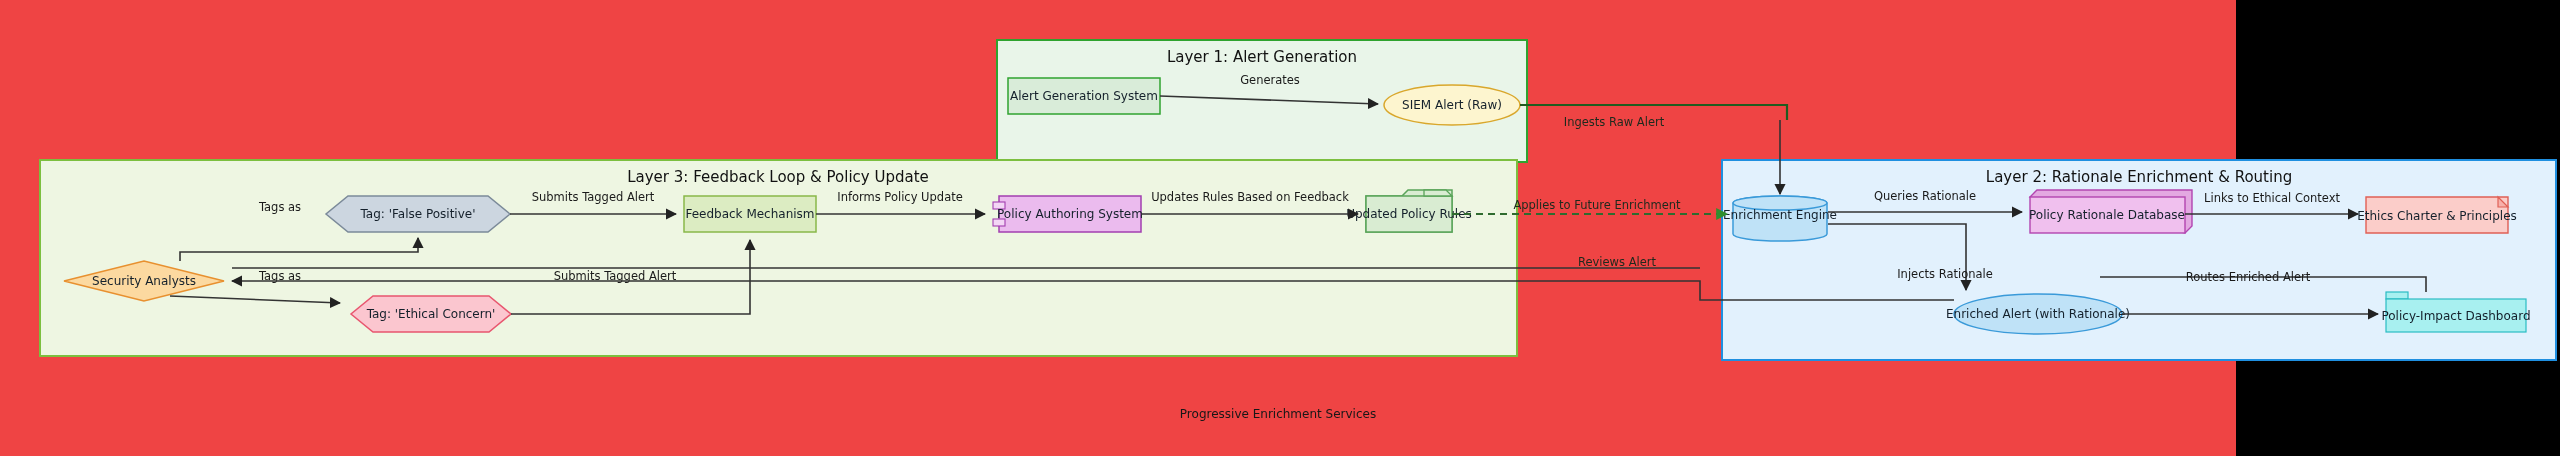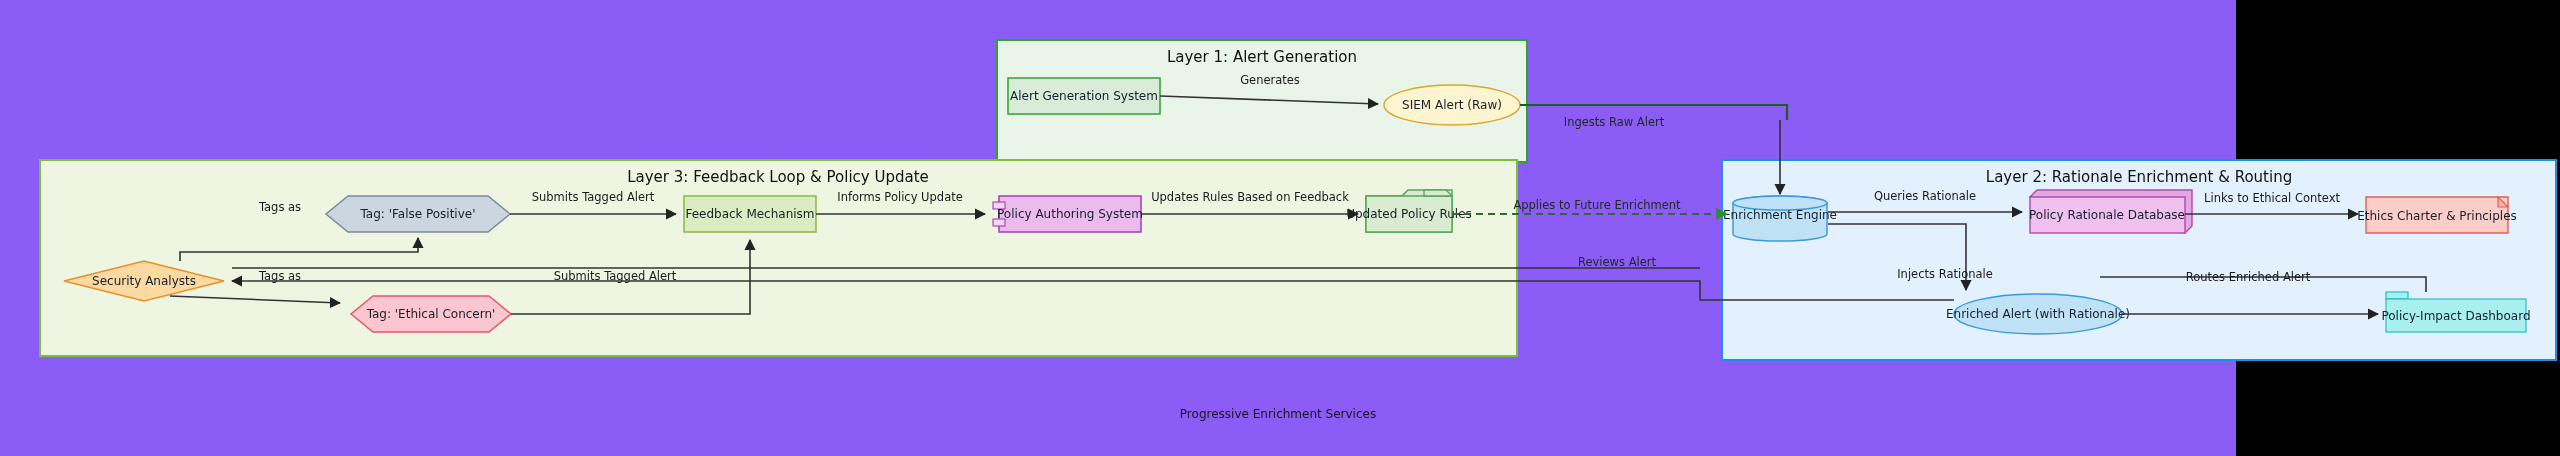--- a/index.html
+++ b/index.html
@@ -1,18 +1,18 @@
 <!DOCTYPE html>
 <html><head>
 <meta charset="utf-8">
 <title>Layered Alert Enrichment Flow Diagram</title>
 <style>
   html,body{margin:0;padding:0;background:#000;}
   body{width:2560px;height:456px;font-family:"DejaVu Sans",sans-serif;overflow:hidden;}
-  #stage{position:relative;width:2236px;height:456px;background:#8b5cf6;}
+  #stage{position:relative;width:2236px;height:456px;background:#ef4444;}
   svg.diagram{position:absolute;left:0;top:0;width:2560px;height:456px;}
   .panel-title{font-size:15px;fill:#111;text-anchor:middle;dominant-baseline:middle;}
   .node-label{font-size:12px;fill:#14202b;text-anchor:middle;dominant-baseline:middle;}
   .edge-label{font-size:11.5px;fill:#1a1a1a;text-anchor:middle;dominant-baseline:middle;}
   .edge-label-dark{font-size:11.5px;fill:#1d2a1d;text-anchor:middle;dominant-baseline:middle;}
   .caption{font-size:12px;fill:#171717;text-anchor:middle;dominant-baseline:middle;}
   .edge{stroke:#333;stroke-width:1.6px;fill:none;}
   .edge-dash{stroke:#2f6b2f;stroke-width:2px;fill:none;stroke-dasharray:7 5;}
   .edge-green{stroke:#1f5c1f;stroke-width:2.2px;fill:none;}
   .panel{stroke-width:2px;}

